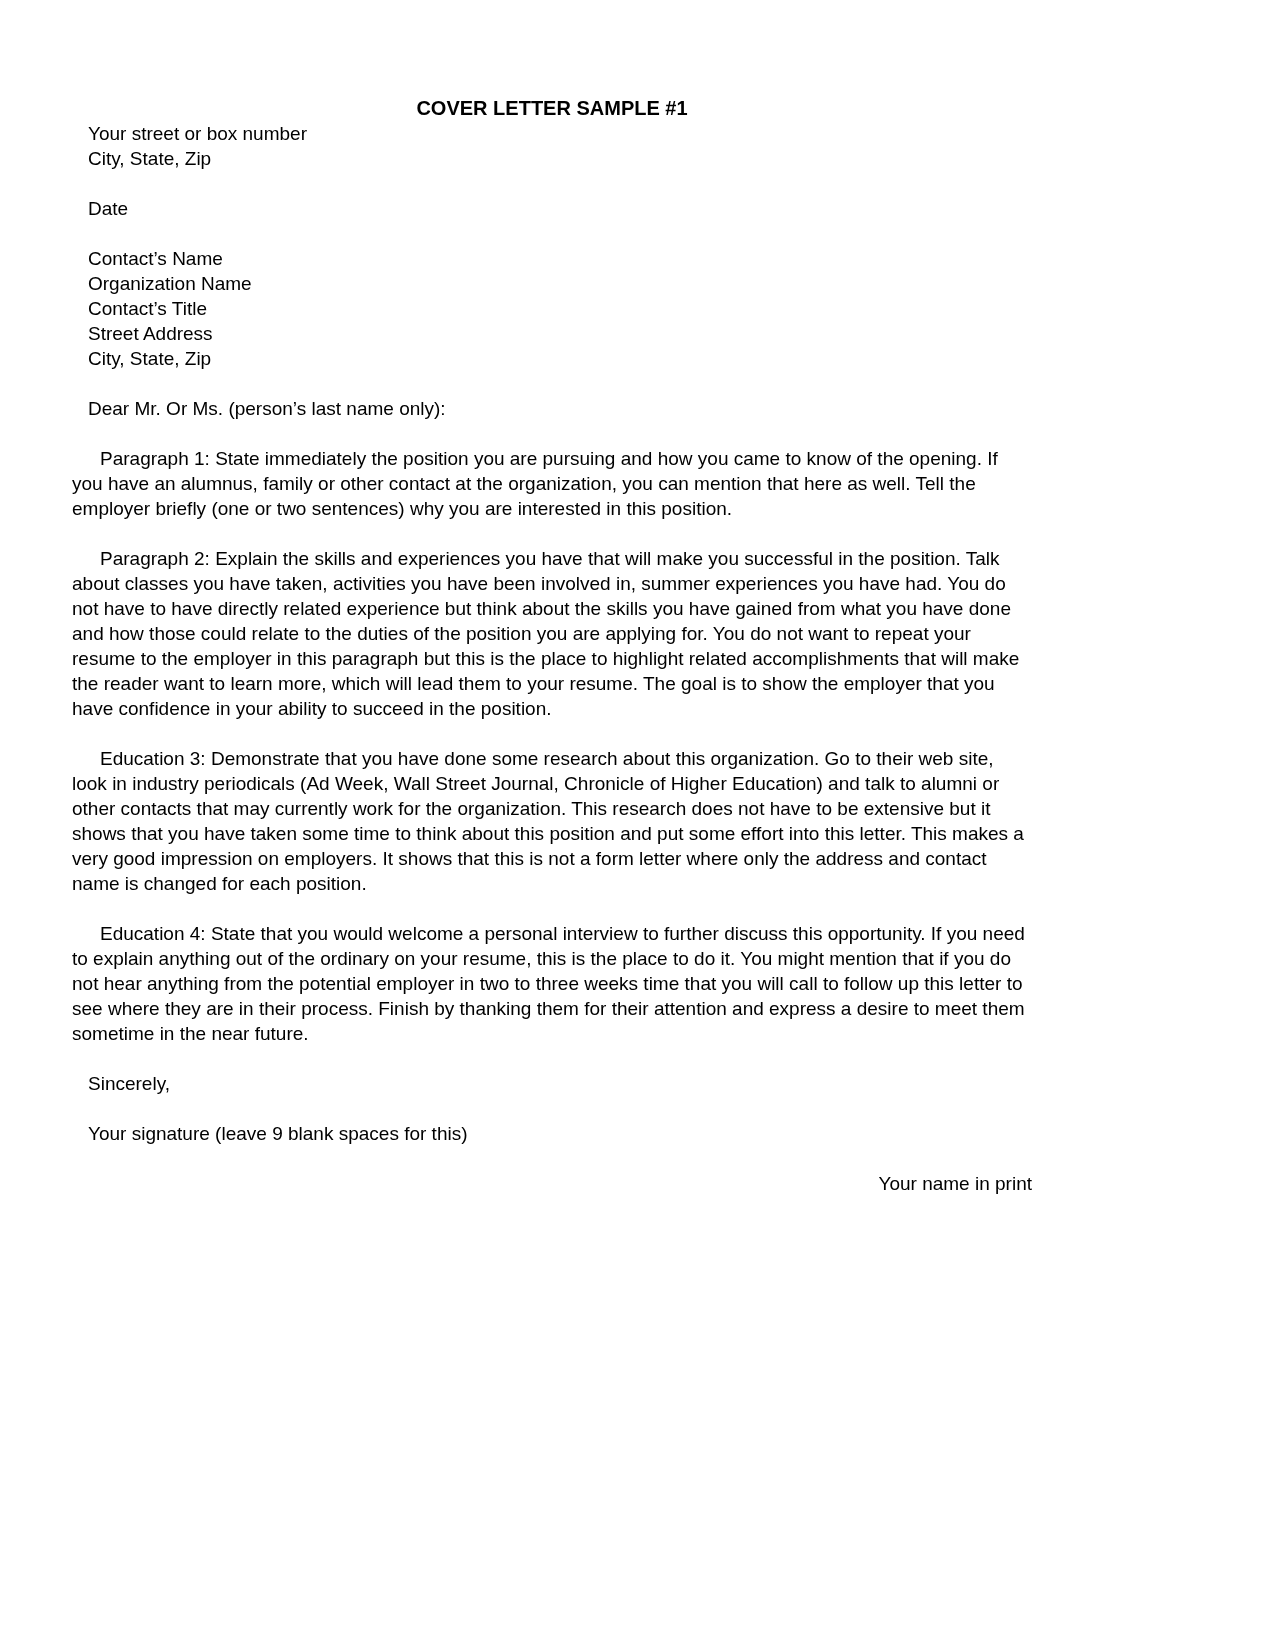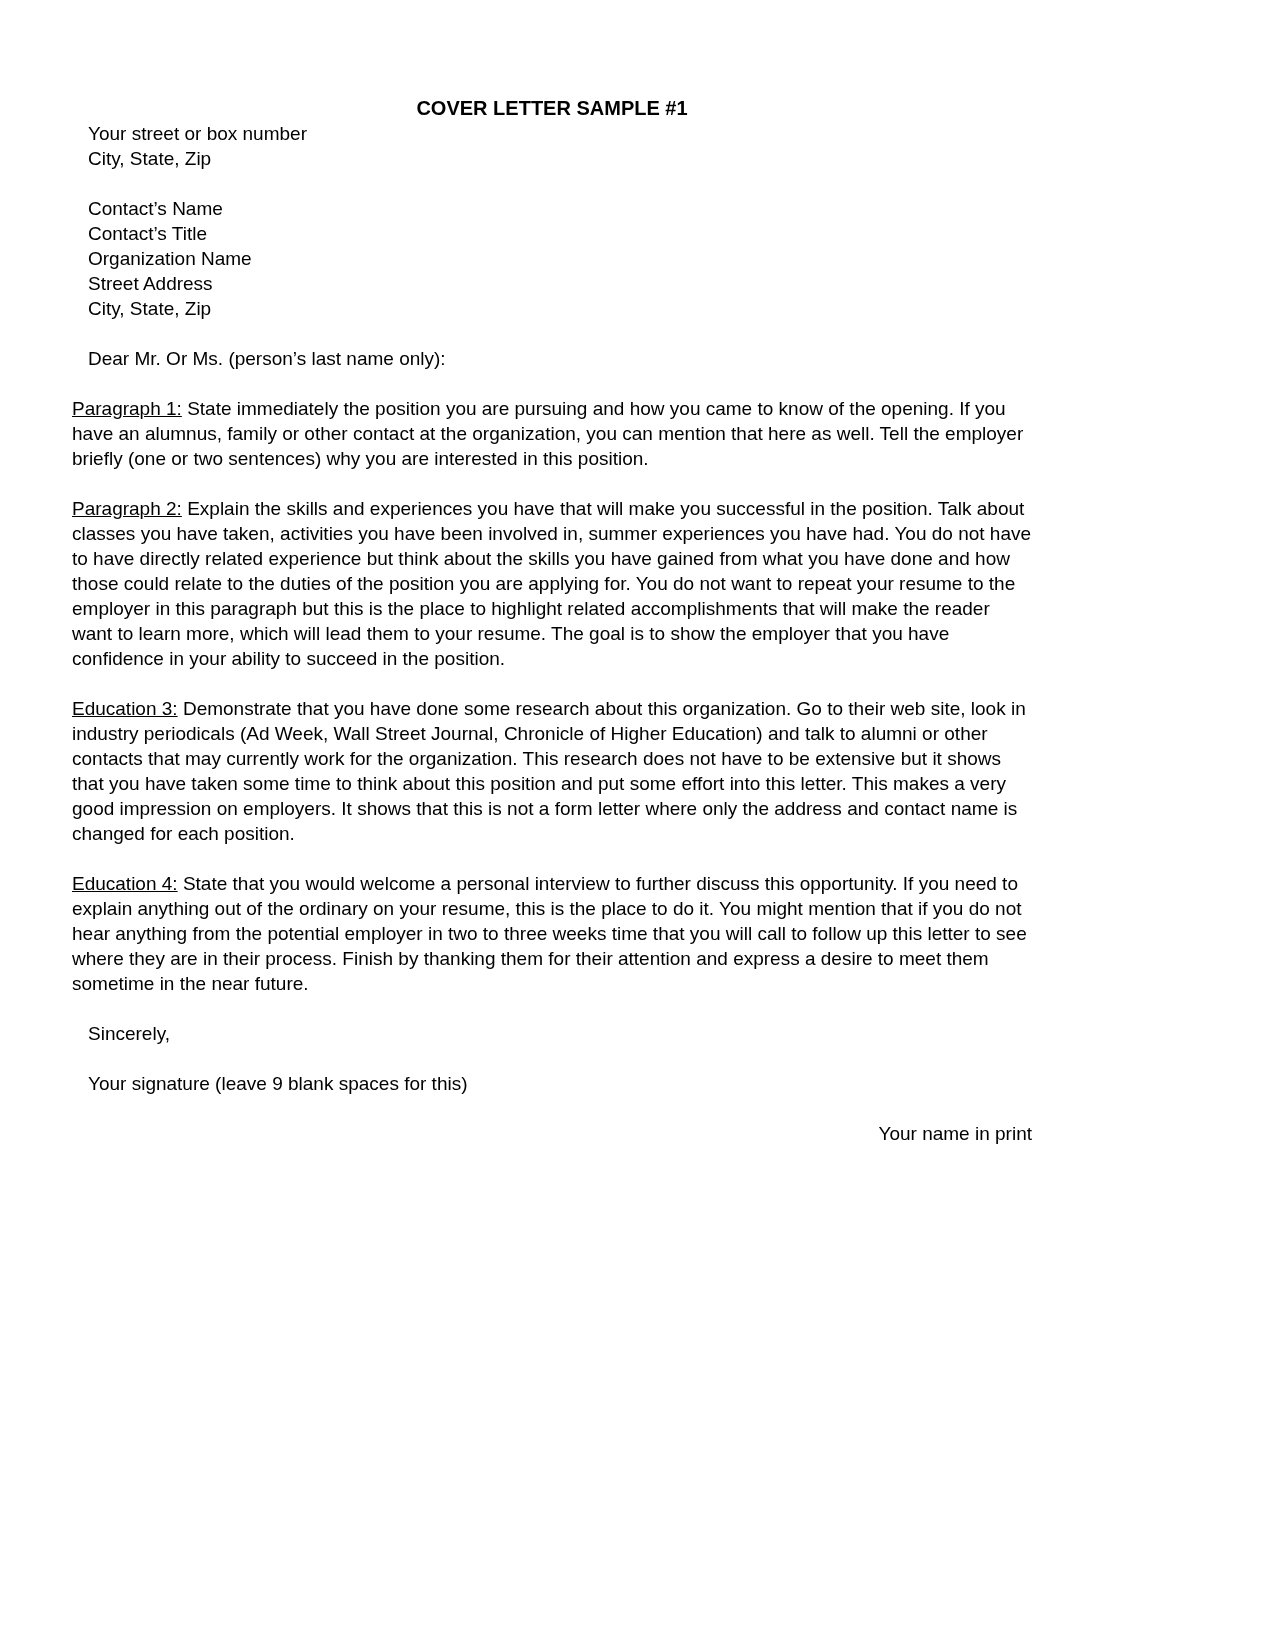--- a/index.html
+++ b/index.html
@@ -33,40 +33,41 @@
       margin-bottom: 0;
       text-align: right;
     }
     .line {
       white-space: pre-wrap;
     }
     p.para {
       margin: 0 0 25px 0;
     }
     .para-label {
-      text-decoration: underline;
+      margin-left: 28px;
     }
   </style>
 </head>
 <body>
 
 <div class="page">
 
   <div class="title">COVER LETTER SAMPLE #1</div>
 
   <div class="block">
     <div class="line">Your street or box number</div>
     <div class="line">City, State, Zip</div>
   </div>
 
+  <div class="block line">Date</div>
 
   <div class="block">
     <div class="line">Contact’s Name</div>
+    <div class="line">Organization Name</div>
     <div class="line">Contact’s Title</div>
-    <div class="line">Organization Name</div>
     <div class="line">Street Address</div>
     <div class="line">City, State, Zip</div>
   </div>
 
   <div class="block line">Dear Mr. Or Ms. (person’s last name only):</div>
 
   <p class="para">
     <span class="para-label">Paragraph 1:</span>
     <span>State immediately the position you are pursuing and how you came to know of the opening. If you have an alumnus, family or other contact at the organization, you can mention that here as well. Tell the employer briefly (one or two sentences) why you are interested in this position.</span>
   </p>

